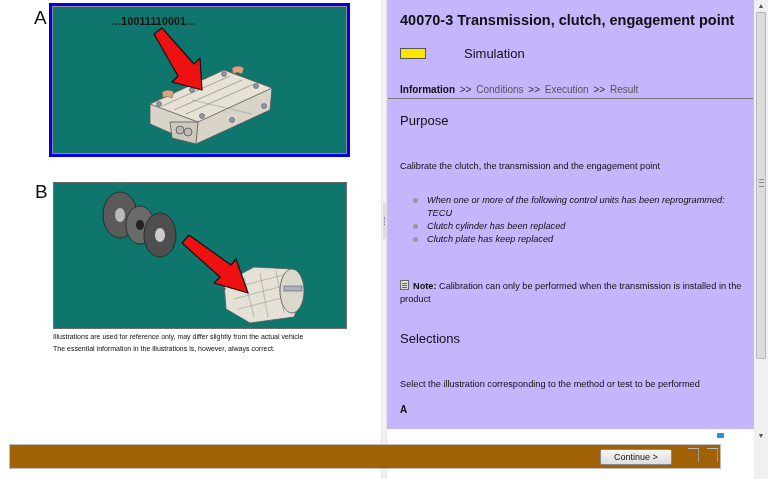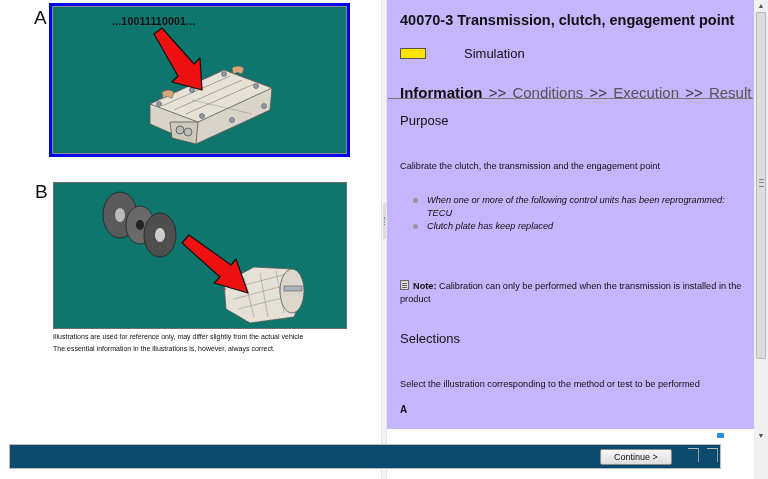--- a/index.html
+++ b/index.html
@@ -24,21 +24,21 @@
   .splitter { position:absolute; left:381px; top:0; width:6px; height:479px; background:#f2f2f6; border-left:1px solid #e4e4ea; border-right:1px solid #e4e4ea; box-sizing:border-box; }
   .splitter-grip { position:absolute; left:1px; top:203px; width:3px; height:36px; background:#dcdce4; }
   .grip-dots { position:absolute; left:1px; top:14px; width:1px; height:8px; border-left:1px dotted #8080a0; }
 
   
   .right-pane { position:absolute; left:387px; top:0; width:367px; height:429px; background:#c4b5fd; overflow:hidden; }
   .title { position:absolute; left:13px; top:12px; font-size:14.5px; font-weight:bold; color:#111; white-space:nowrap; }
   .sim-row { position:absolute; left:13px; top:46px; display:flex; align-items:center;gap:31px; }
   .sim-swatch { width:26px; height:11px; background:#ffe400; border:1px solid #555; box-sizing:border-box; }
   .sim-label { margin-left:7px; font-size:13px; color:#111; }
-  .crumbs { position:absolute; left:13px; top:84px; font-size:15px; color:#555; white-space:nowrap; }
+  .crumbs { position:absolute; left:13px; top:84px; font-size:10px; color:#555; white-space:nowrap; }
   .crumbs .active { color:#111; font-weight:bold; }
   .crumbs .sep { color:#333; margin:0 2px; }
   .rule { position:absolute; left:1px; top:98px; width:365px; height:1px; background:#777; }
   .h2 { position:absolute; left:13px; font-size:13px; color:#111; }
   .p { position:absolute; left:13px; font-size:9.2px; color:#111; line-height:13px; width:345px;margin-top:12px; }
   .bullets { position:absolute; left:13px; top:194px; margin:0; padding:0; list-style:none; font-size:9.2px; line-height:13px; color:#111; }
   .bullets li { position:relative; padding-left:27px; width:320px;font-style:italic; }
   .bullets li .dot { position:absolute; left:13px; top:4px; width:5px; height:5px; border-radius:50%; background:#999; }
   .note-icon { display:inline-block; width:9px; height:10px; border:1px solid #666; background:#ddd; box-sizing:border-box; vertical-align:-1px; margin-right:4px; position:relative; }
   .note-icon::before { content:""; position:absolute; left:1px; right:1px; top:2px; height:1px; background:#666; box-shadow:0 2px 0 #666, 0 4px 0 #666; }
@@ -46,21 +46,21 @@
 
   
   .scrollbar { position:absolute; left:754px; top:0; width:14px; height:479px; background:#f0f0f0; }
   .scroll-up { position:absolute; left:0; top:0; width:14px; height:12px; color:#555; font-size:7px; text-align:center; line-height:12px; }
   .scroll-thumb { position:absolute; left:2px; top:12px; width:10px; height:347px; background:#dcdcdc; border:1px solid #b9b9b9; box-sizing:border-box; border-radius:1px; }
   .thumb-grip { position:absolute; left:2px; top:166px; width:5px; height:6px; border-top:1px solid #888; border-bottom:1px solid #888; }
   .thumb-grip::after { content:""; position:absolute; left:0; right:0; top:2px; height:1px; background:#888; }
   .scroll-down { position:absolute; left:0; top:430px; width:14px; height:12px; color:#555; font-size:7px; text-align:center; line-height:12px; }
 
   
-  .action-bar { position:absolute; left:9px; top:444px; width:712px; height:25px; background:#0c4a6e; border:1px solid #bdbdbd; box-sizing:border-box; }
+  .action-bar { position:absolute; left:9px; top:444px; width:712px; height:25px; background:#a16207; border:1px solid #bdbdbd; box-sizing:border-box; }
   .continue-btn { position:absolute; left:590px; top:4px; width:72px; height:16px; background:linear-gradient(#f6f6f6,#dedede); border:1px solid #8a8a8a; border-radius:2px; box-sizing:border-box; font-size:9px; color:#111; text-align:center; line-height:14px; }
   .ghost-btn { position:absolute; top:3px; width:11px; height:14px; border-right:1px solid #9a9a9a; border-top:1px solid #bbb; box-sizing:border-box; }
   .blue-mark { position:absolute; left:717px; top:433px; width:7px; height:5px; background:#2a8fe0; border-radius:1px; }
 </style>
 </head>
 <body>
 
 <div class="left-pane">
   <div class="illus-label" style="left:34px;top:8px;">A</div>
   <div class="illus-box illus-a">
@@ -139,20 +139,21 @@
     <span class="sep">&gt;&gt;</span>
     <span>Result</span>
   </div>
   <div class="rule"></div>
 
   <div class="h2" style="top:113px;">Purpose</div>
   <div class="p" style="top:148px;">Calibrate the clutch, the transmission and the engagement point</div>
 
   <ul class="bullets">
     <li><span class="dot"></span><span>When one or more of the following control units has been reprogrammed: TECU</span></li>
+    <li><span class="dot"></span><span>Clutch cylinder has been replaced</span></li>
     <li><span class="dot"></span><span>Clutch plate has keep replaced</span></li>
   </ul>
 
   <div class="p" style="top:268px;">
     <span class="note-icon"></span><b>Note:</b><span> Calibration can only be performed when the transmission is installed in the product</span>
   </div>
 
   <div class="h2" style="top:331px;">Selections</div>
   <div class="p" style="top:366px;">Select the illustration corresponding to the method or test to be performed</div>
   <div class="sel-a">A</div>

